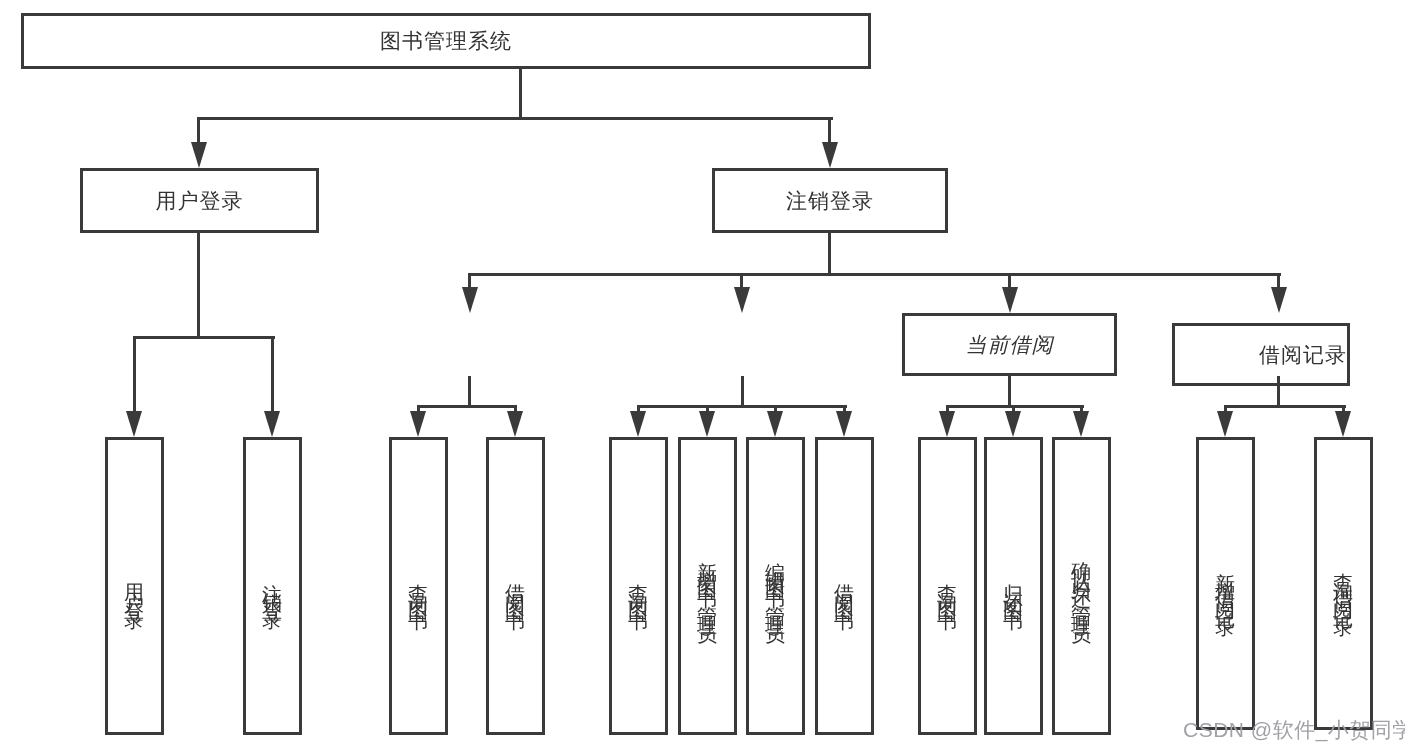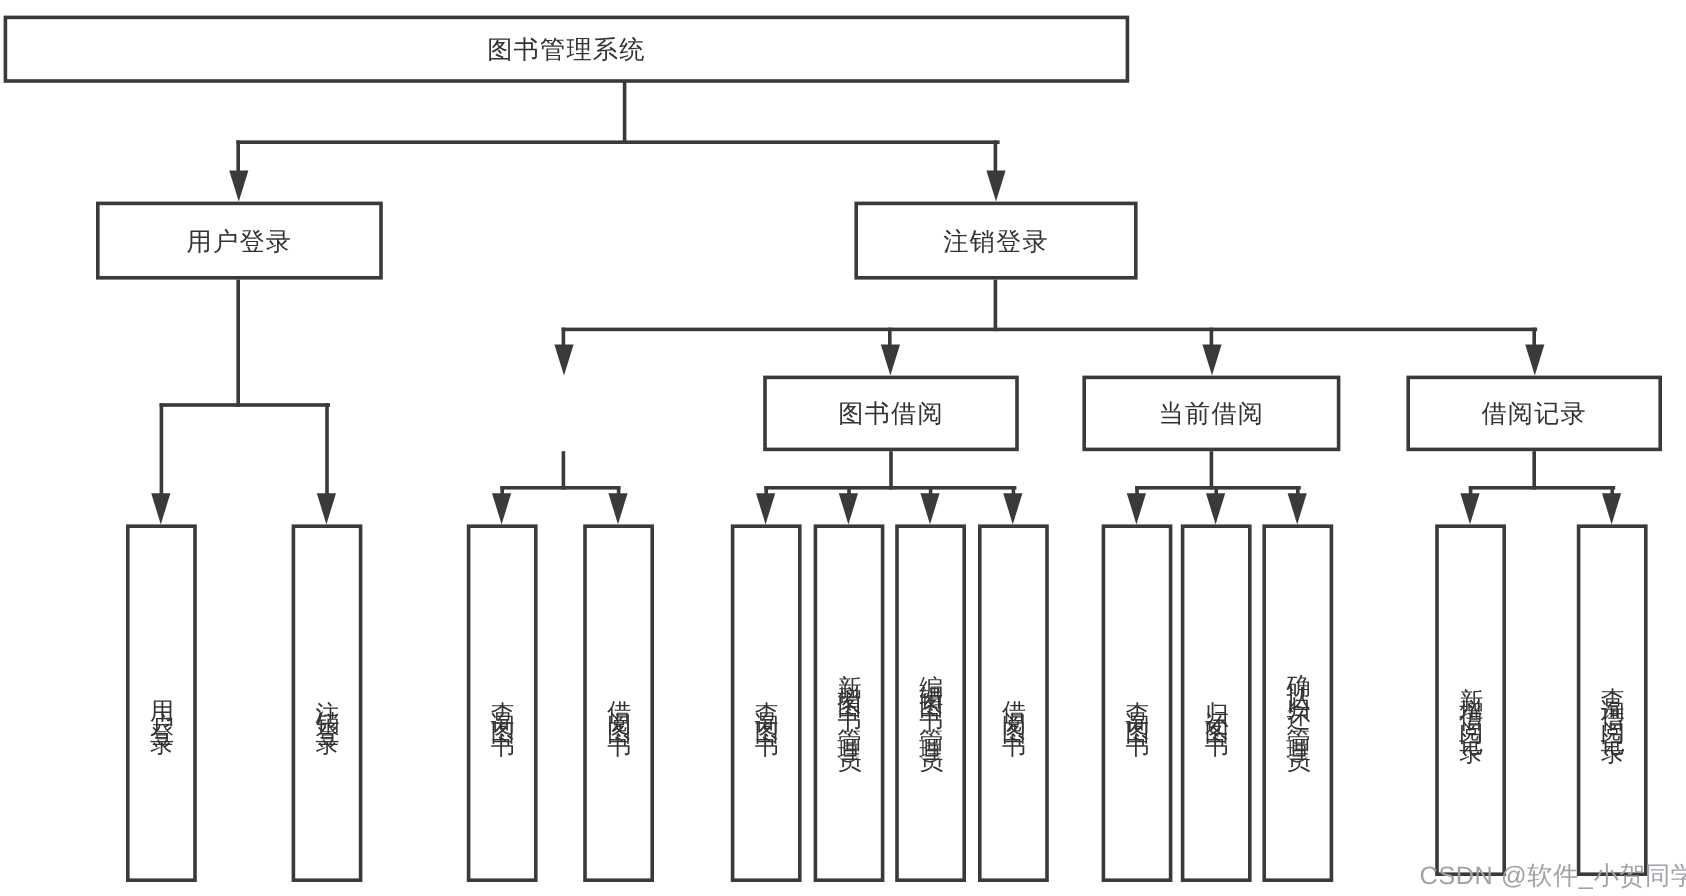--- a/index.html
+++ b/index.html
@@ -45,21 +45,21 @@
     font-size:21px;color:var(--wm);
     white-space:nowrap;
     letter-spacing:0.5px;
   }
 </style>
 </head>
 <body>
 
 <div id="stage">
 
-  <div class="box" style="left:3px;top:13px;width:938px;height:56px;">
+  <div class="box" style="left:21px;top:13px;width:850px;height:56px;">
     <span>图书管理系统</span>
   </div>
 
   <div class="vline" style="left:519px;top:68px;width:3px;height:52px;"></div>
   <div class="hline" style="left:197px;top:117px;width:636px;height:3px;"></div>
   <div class="vline" style="left:197px;top:117px;width:3px;height:28px;"></div>
   <div class="arrow" style="left:191px;top:142px;"></div>
   <div class="vline" style="left:828px;top:117px;width:3px;height:28px;"></div>
   <div class="arrow" style="left:822px;top:142px;"></div>
 
@@ -81,27 +81,24 @@
   <div class="hline" style="left:468px;top:273px;width:813px;height:3px;"></div>
   <div class="vline" style="left:468px;top:273px;width:3px;height:17px;"></div>
   <div class="arrow" style="left:462px;top:287px;"></div>
   <div class="vline" style="left:740px;top:273px;width:3px;height:17px;"></div>
   <div class="arrow" style="left:734px;top:287px;"></div>
   <div class="vline" style="left:1008px;top:273px;width:3px;height:17px;"></div>
   <div class="arrow" style="left:1002px;top:287px;"></div>
   <div class="vline" style="left:1277px;top:273px;width:3px;height:17px;"></div>
   <div class="arrow" style="left:1271px;top:287px;"></div>
 
-  <div class="box" style="left:636px;top:313px;width:213px;height:63px;">
-    <span>图书借阅</span>
-  </div>
-  <div class="box" style="left:902px;top:313px;width:215px;height:63px;">
+  <div class="box" style="left:902px;top:313px;width:215px;height:63px;font-style:italic;">
     <span>当前借阅</span>
   </div>
-  <div class="box" style="left:1172px;top:313px;width:213px;height:63px;">
+  <div class="box" style="left:1172px;top:323px;width:178px;height:63px;justify-content:flex-end;">
     <span>借阅记录</span>
   </div>
 
   <div class="vline" style="left:468px;top:376px;width:3px;height:32px;"></div>
   <div class="hline" style="left:417px;top:405px;width:100px;height:3px;"></div>
   <div class="vline" style="left:417px;top:405px;width:3px;height:9px;"></div>
   <div class="arrow" style="left:410px;top:411px;"></div>
   <div class="vline" style="left:514px;top:405px;width:3px;height:9px;"></div>
   <div class="arrow" style="left:507px;top:411px;"></div>
 

